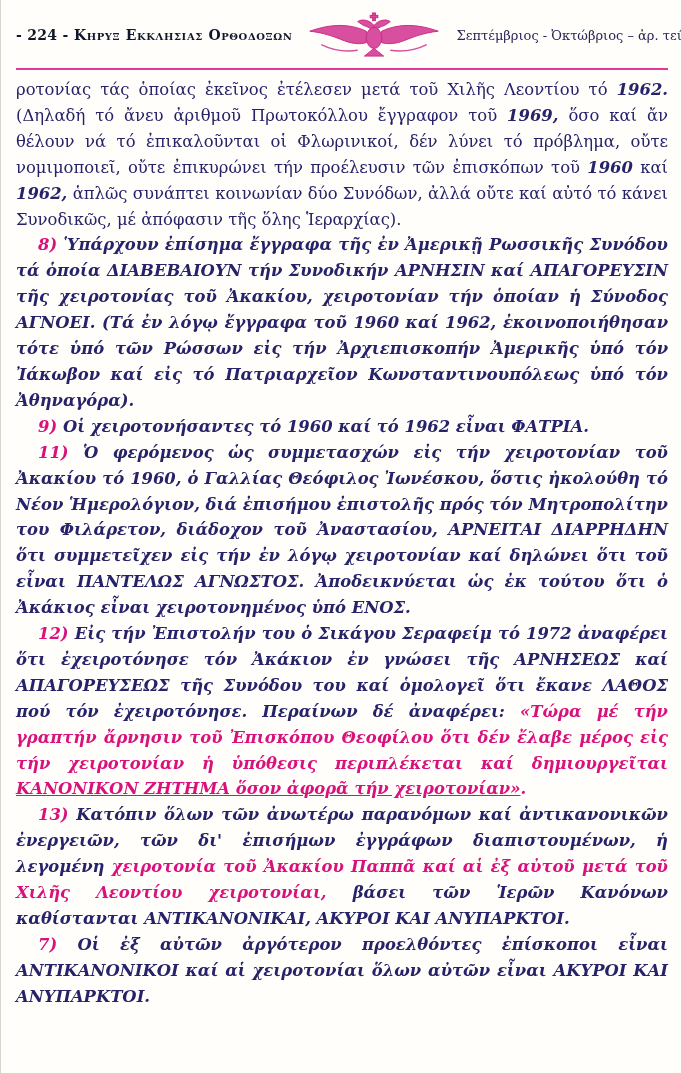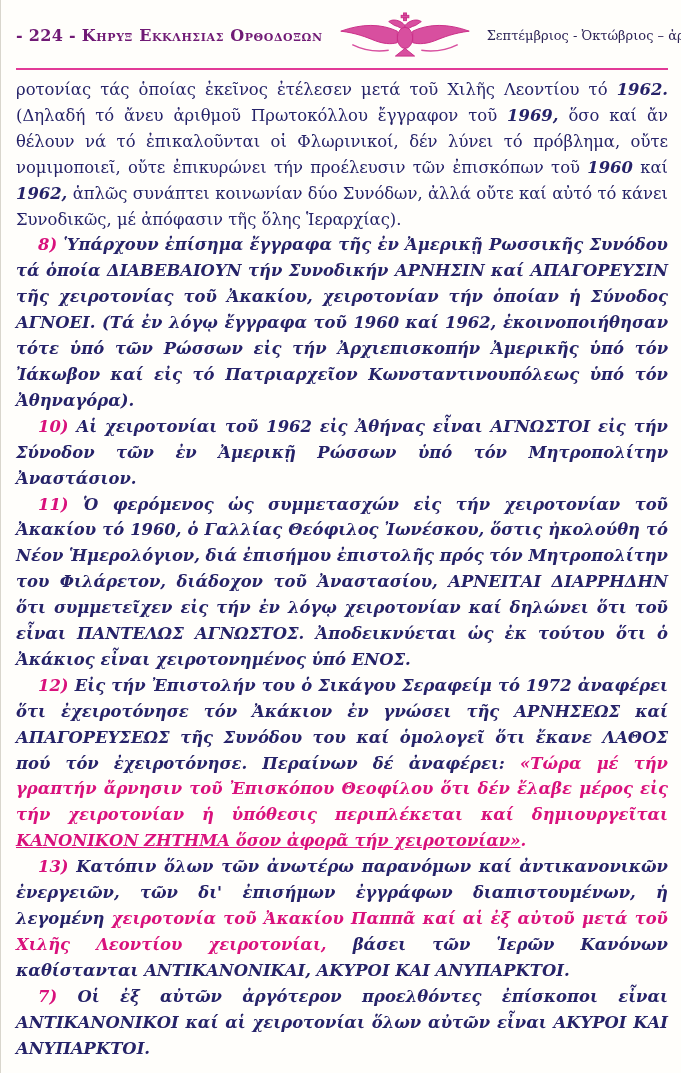--- a/index.html
+++ b/index.html
@@ -18,22 +18,22 @@
     border-left:1px solid #d9d6cd;
   }
   
   .page-header{
     display:flex;
     align-items:center;
     justify-content:space-between;
     height:62px;
   }
   .h-left{
-    color:#701a75;
-    font-size:16px;
+    color:#0f172a;
+    font-size:14px;
     font-weight:bold;
     letter-spacing:.3px;
     white-space:nowrap;
   }
   .h-left .journal-title{
     font-variant:small-caps;
     letter-spacing:.6px;
   }
   .h-right{
     color:#2c2356;
@@ -97,20 +97,20 @@
     <span class="h-right">
       <span>Σεπτέμβριος - Ὀκτώβριος – ἀρ. τεύχ. </span>
     </span>
   </header>
 
   <hr class="rule">
 
   <main class="body">
       <p class=""><span>ροτονίας τάς ὁποίας ἐκεῖνος ἐτέλεσεν μετά τοῦ Χιλῆς Λεοντίου τό </span><span class="b">1962.</span><span> (Δηλαδή τό ἄνευ ἀριθμοῦ Πρωτοκόλλου ἔγγραφον τοῦ </span><span class="b">1969,</span><span> ὅσο καί ἄν θέλουν νά τό ἐπικαλοῦνται οἱ Φλωρινικοί, δέν λύνει τό πρόβλημα, οὔτε νομιμοποιεῖ, οὔτε ἐπικυρώνει τήν προέλευσιν τῶν ἐπισκόπων τοῦ </span><span class="b">1960</span><span> καί </span><span class="b">1962,</span><span> ἁπλῶς συνάπτει κοινωνίαν δύο Συνόδων, ἀλλά οὔτε καί αὐτό τό κάνει Συνοδικῶς, μέ ἀπόφασιν τῆς ὅλης Ἱεραρχίας).</span></p>
       <p class="indent"><span class="b accent">8)</span><span class="b"> Ὑπάρχουν ἐπίσημα ἔγγραφα τῆς ἐν Ἀμερικῇ Ρωσσικῆς Συνόδου τά ὁποία ΔΙΑΒΕΒΑΙΟΥΝ τήν Συνοδικήν ΑΡΝΗΣΙΝ καί ΑΠΑΓΟΡΕΥΣΙΝ τῆς χειροτονίας τοῦ Ἀκακίου, χειροτονίαν τήν ὁποίαν ἡ Σύνοδος ΑΓΝΟΕΙ. (Τά ἐν λόγῳ ἔγγραφα τοῦ 1960 καί 1962, ἐκοινοποιήθησαν τότε ὑπό τῶν Ρώσσων εἰς τήν Ἀρχιεπισκοπήν Ἀμερικῆς ὑπό τόν Ἰάκωβον καί εἰς τό Πατριαρχεῖον Κωνσταντινουπόλεως ὑπό τόν Ἀθηναγόρα).</span></p>
-      <p class="indent"><span class="b accent">10)</span><span class="b"> Αἱ χειροτονίαι τοῦ 1962 εἰς Ἀθήνας εἶναι ΑΓΝΩΣΤΟΙ εἰς τήν Σύνοδον τῶν ἐν Ἀμερικῇ Ρώσσων ὑπό τόν Μητροπολίτην Ἀναστάσιον.</span></p>
+      <p class="indent"><span class="b accent">9)</span><span class="b"> Οἱ χειροτονήσαντες τό 1960 καί τό 1962 εἶναι ΦΑΤΡΙΑ.</span></p>
       <p class="indent"><span class="b accent">11)</span><span class="b"> Ὁ φερόμενος ὡς συμμετασχών εἰς τήν χειροτονίαν τοῦ Ἀκακίου τό 1960, ὁ Γαλλίας Θεόφιλος Ἰωνέσκου, ὅστις ἠκολούθη τό Νέον Ἡμερολόγιον, διά ἐπισήμου ἐπιστολῆς πρός τόν Μητροπολίτην του Φιλάρετον, διάδοχον τοῦ Ἀναστασίου, ΑΡΝΕΙΤΑΙ ΔΙΑΡΡΗΔΗΝ ὅτι συμμετεῖχεν εἰς τήν ἐν λόγῳ χειροτονίαν καί δηλώνει ὅτι τοῦ εἶναι ΠΑΝΤΕΛΩΣ ΑΓΝΩΣΤΟΣ. Ἀποδεικνύεται ὡς ἐκ τούτου ὅτι ὁ Ἀκάκιος εἶναι χειροτονημένος ὑπό ΕΝΟΣ.</span></p>
       <p class="indent"><span class="b accent">12)</span><span class="b"> Εἰς τήν Ἐπιστολήν του ὁ Σικάγου Σεραφείμ τό 1972 ἀναφέρει ὅτι ἐχειροτόνησε τόν Ἀκάκιον ἐν γνώσει τῆς ΑΡΝΗΣΕΩΣ καί ΑΠΑΓΟΡΕΥΣΕΩΣ τῆς Συνόδου του καί ὁμολογεῖ ὅτι ἔκανε ΛΑΘΟΣ πού τόν ἐχειροτόνησε. Περαίνων δέ ἀναφέρει: </span><span class="b i accent">«Τώρα μέ τήν γραπτήν ἄρνησιν τοῦ Ἐπισκόπου Θεοφίλου ὅτι δέν ἔλαβε μέρος εἰς τήν χειροτονίαν ἡ ὑπόθεσις περιπλέκεται καί δημιουργεῖται </span><span class="b i u accent">ΚΑΝΟΝΙΚΟΝ ΖΗΤΗΜΑ ὅσον ἀφορᾶ τήν χειροτονίαν»</span><span class="b i accent">.</span></p>
       <p class="indent"><span class="b accent">13)</span><span class="b"> Κατόπιν ὅλων τῶν ἀνωτέρω παρανόμων καί ἀντικανονικῶν ἐνεργειῶν, τῶν δι' ἐπισήμων ἐγγράφων διαπιστουμένων, ἡ λεγομένη </span><span class="b accent">χειροτονία τοῦ Ἀκακίου Παππᾶ καί αἱ ἐξ αὐτοῦ μετά τοῦ Χιλῆς Λεοντίου χειροτονίαι,</span><span class="b"> βάσει τῶν Ἱερῶν Κανόνων καθίστανται ΑΝΤΙΚΑΝΟΝΙΚΑΙ, ΑΚΥΡΟΙ ΚΑΙ ΑΝΥΠΑΡΚΤΟΙ.</span></p>
       <p class="indent"><span class="b accent">7)</span><span class="b"> Οἱ ἐξ αὐτῶν ἀργότερον προελθόντες ἐπίσκοποι εἶναι ΑΝΤΙΚΑΝΟΝΙΚΟΙ καί αἱ χειροτονίαι ὅλων αὐτῶν εἶναι ΑΚΥΡΟΙ ΚΑΙ ΑΝΥΠΑΡΚΤΟΙ.</span></p>
     </main>
 
 </div>
 
 </body></html>

